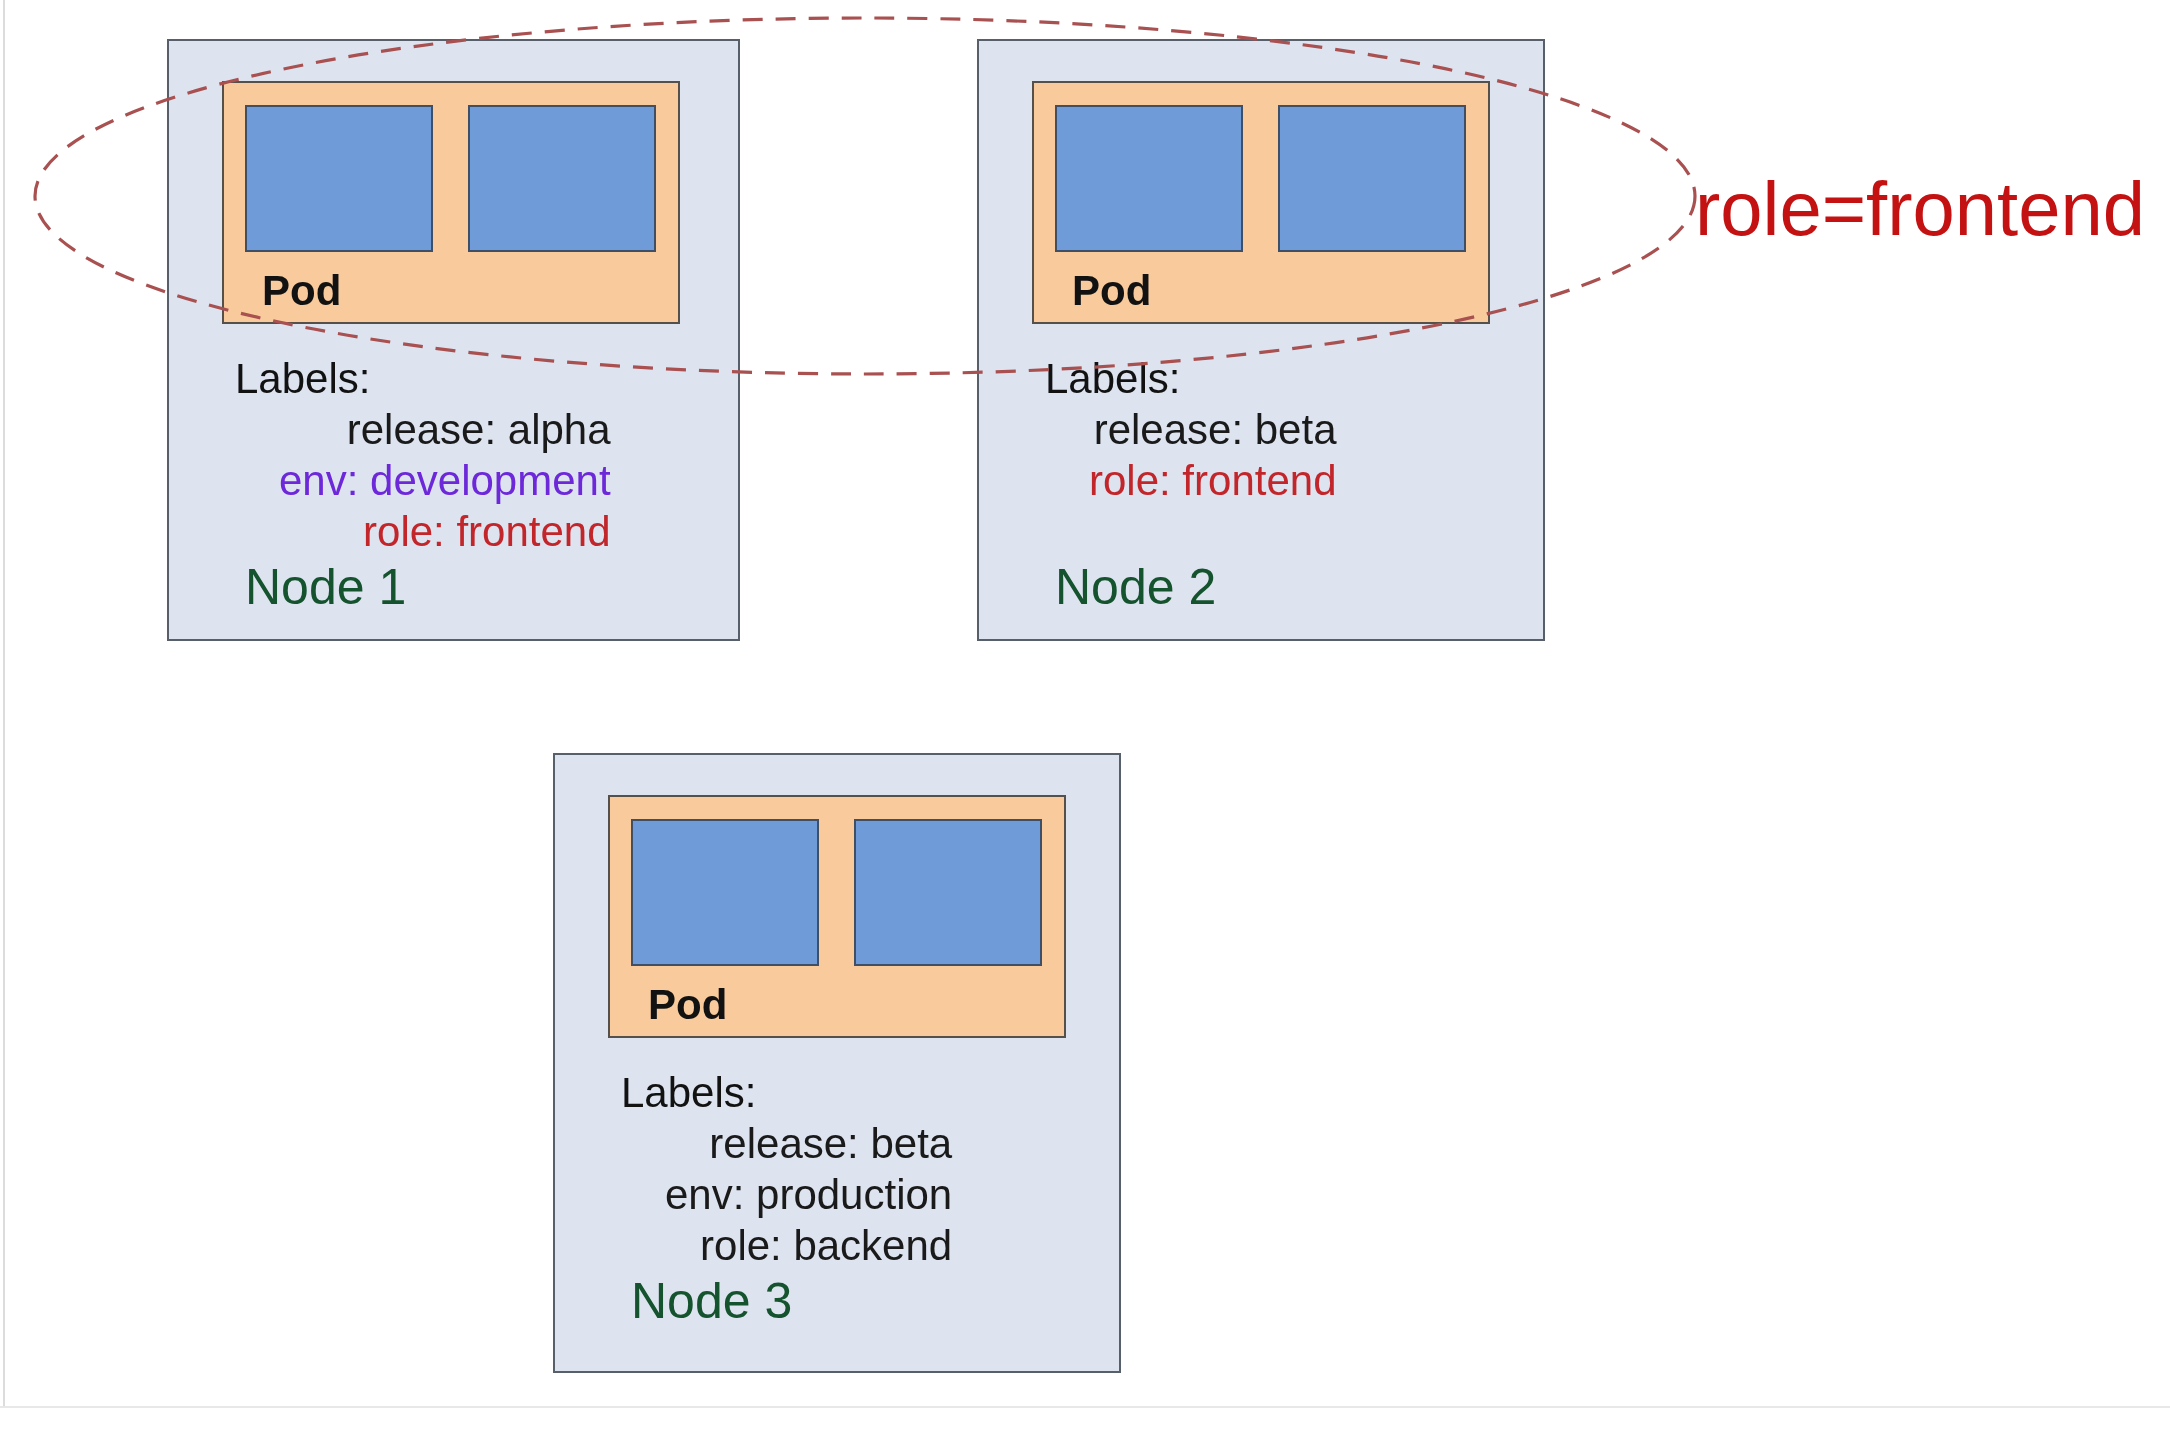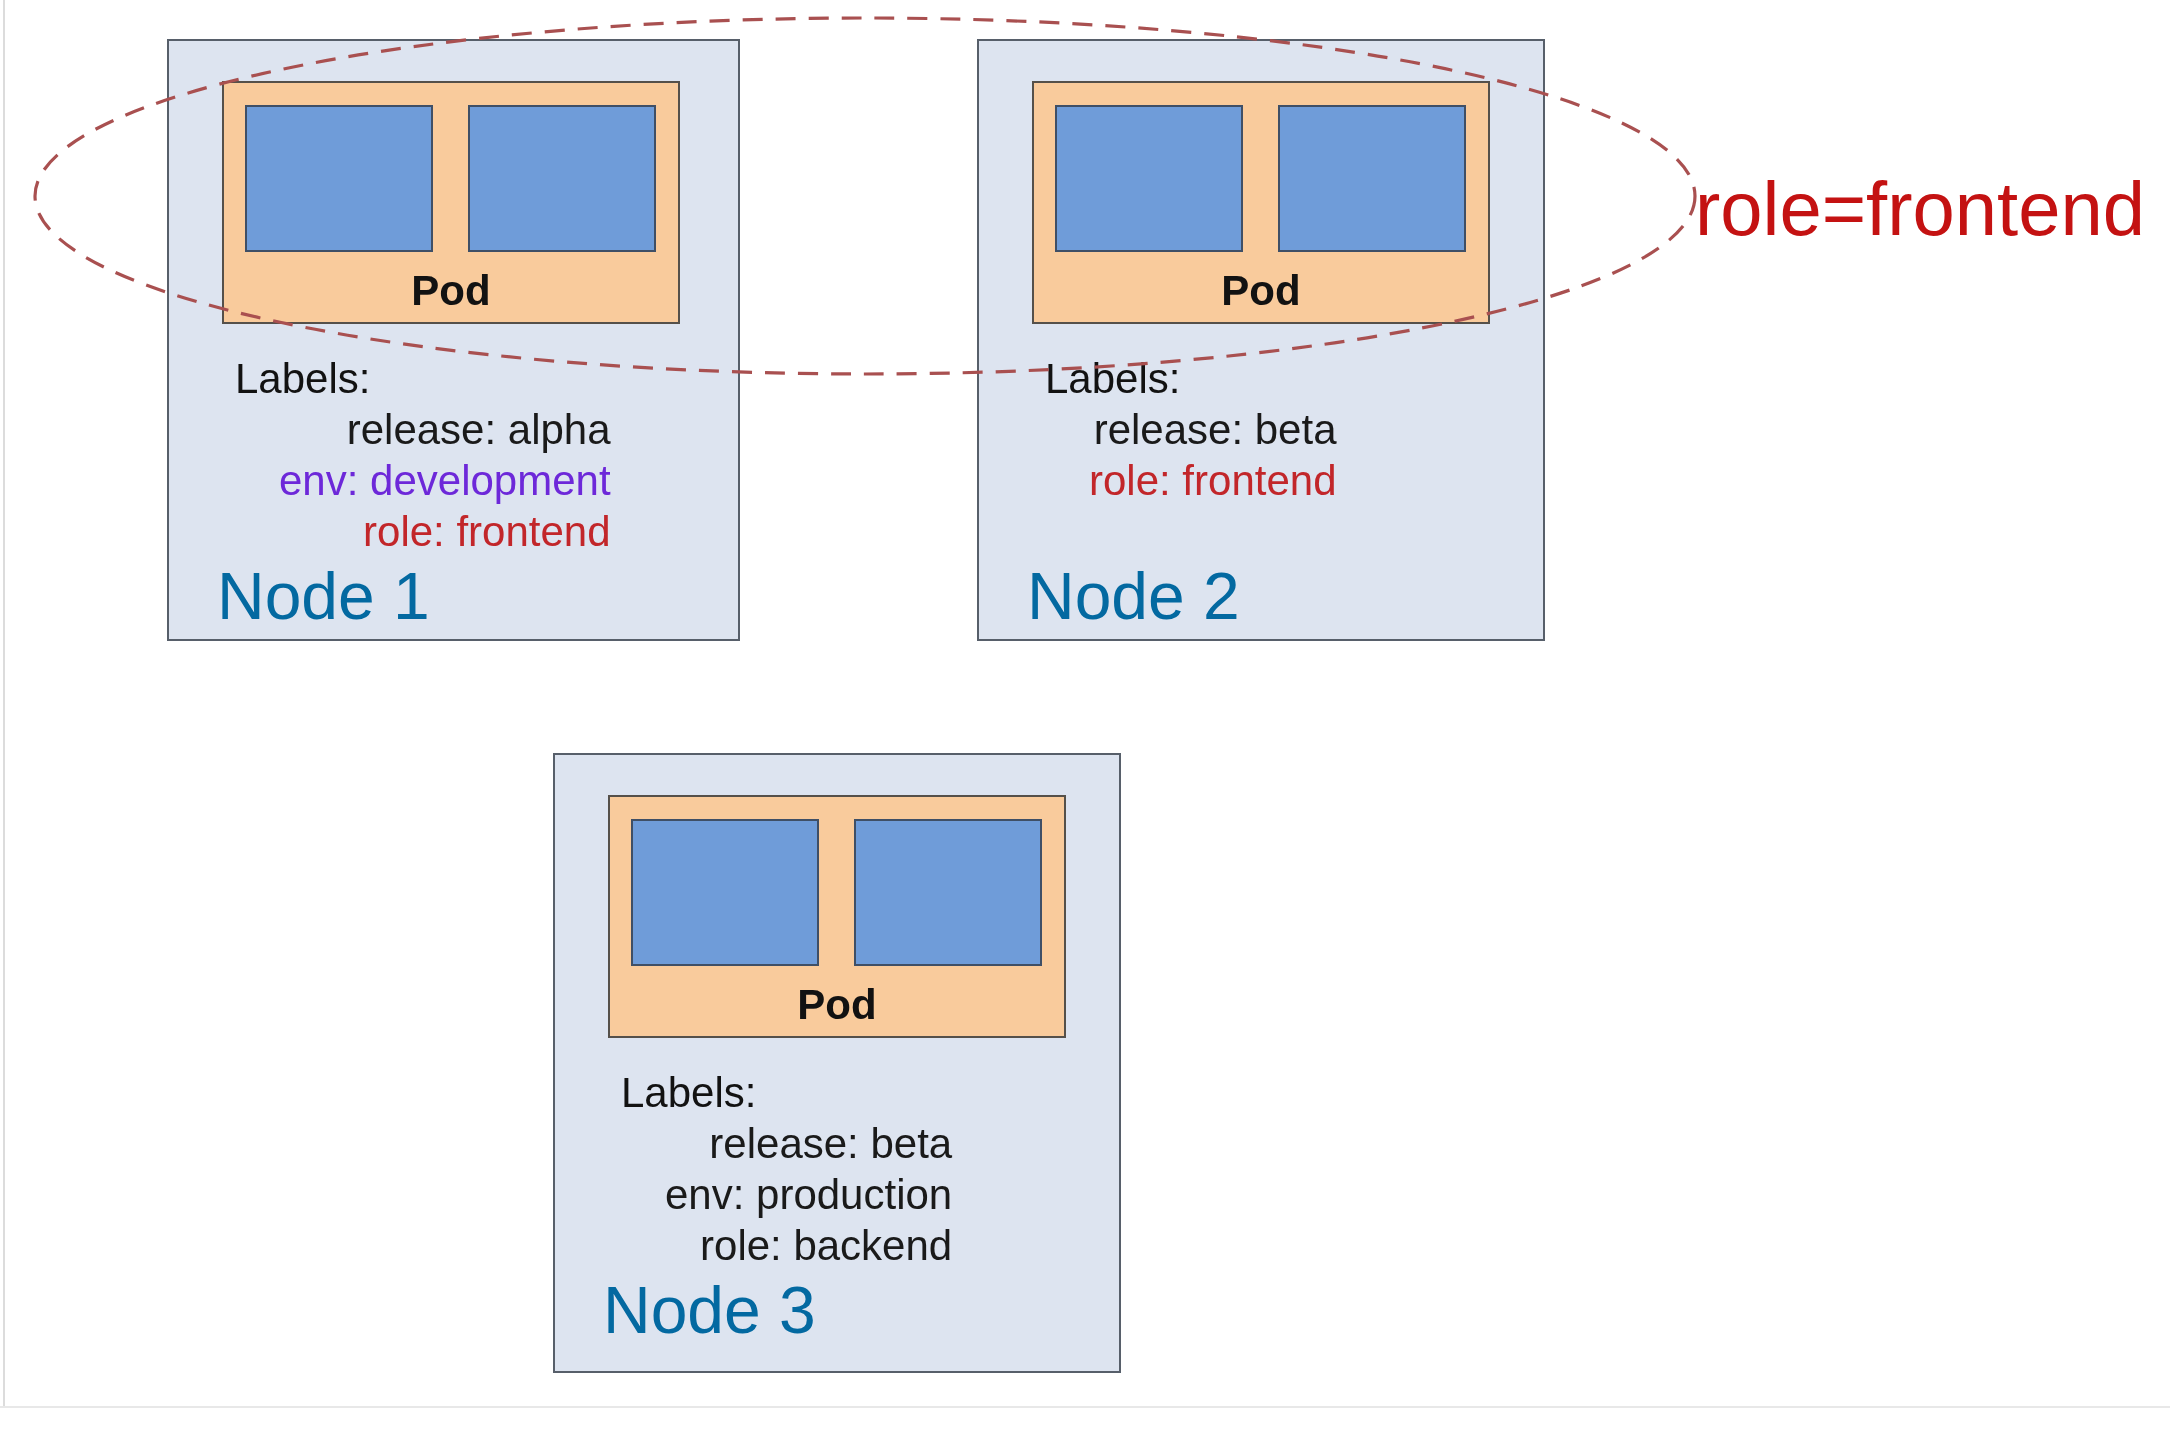--- a/index.html
+++ b/index.html
@@ -47,33 +47,34 @@
     position: absolute; top: 22px;
     width: 188px; height: 147px;
     background: #6f9cd9;
     border: 2px solid #3f4f66;
     box-sizing: border-box;
   }
   .container-box.c1 { left: 21px; }
   .container-box.c2 { left: 244px; }
   .pod-label {
     position: absolute; left: 0; bottom: 8px;
-    width: 100%; text-align: center;
+    width: 100%; 
     font-size: 42px; font-weight: bold; color: #121212;
     line-height: 1.1;
+    padding-left: 38px;
   }
   .labels-block {
     position: absolute; left: 66px; top: 312px;
     font-size: 42px; line-height: 51px;
     white-space: nowrap;
   }
   .label-line { padding-left: 44px; text-align: right; }
   .node-title {
-    position: absolute; left: 48px; top: 518px;
-    font-size: 66px; line-height: 1.15; color: #0369a1;
+    position: absolute; left: 76px; top: 518px;
+    font-size: 50px; line-height: 1.15; color: #14532d;
     white-space: nowrap;
   }
   .selector-block {
     position: absolute; left: 1680px; top: 158px;
     width: 480px; text-align: center;
     font-size: 76px; line-height: 102px;
     color: #c41212; white-space: nowrap;
   }
 </style>
 </head>

